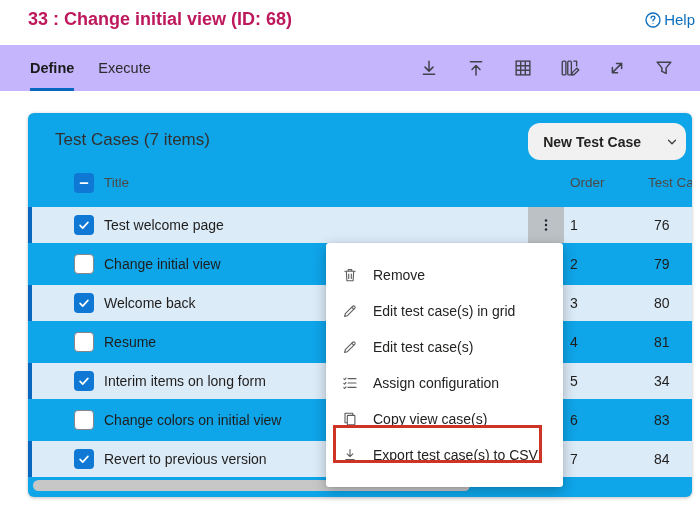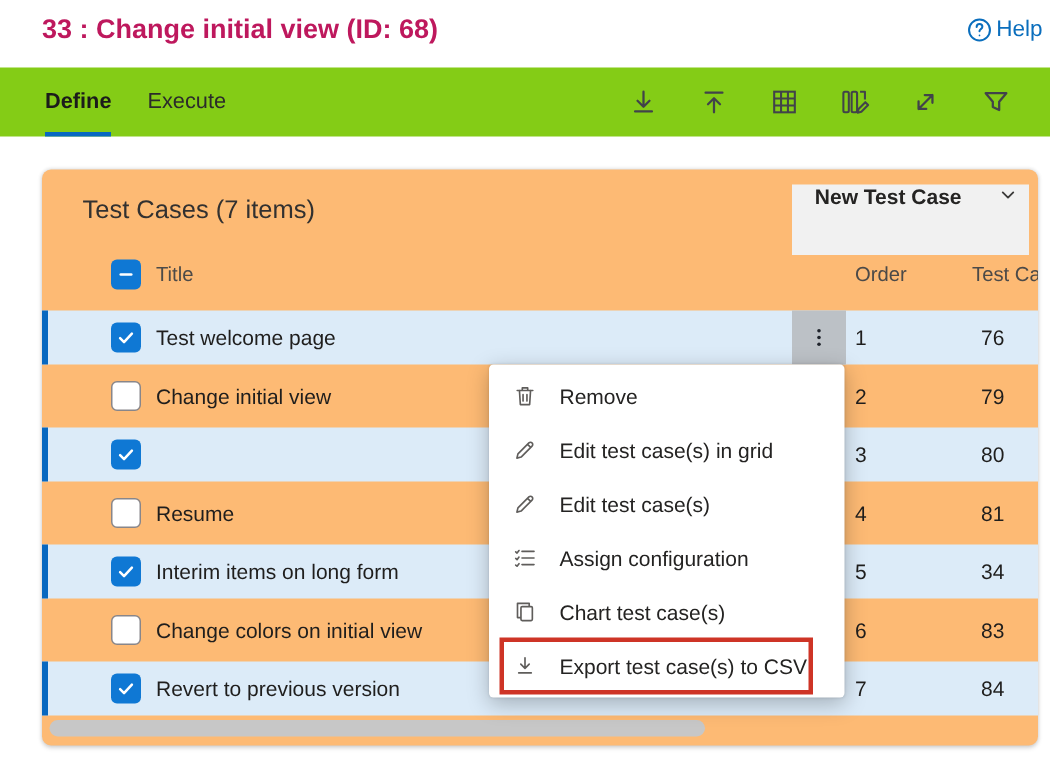--- a/index.html
+++ b/index.html
@@ -7,39 +7,39 @@
     font-family:"Liberation Sans", sans-serif; color:#242424; }
   .abs { position:absolute; }
 
   
   #page-title { left:28px; top:9px; font-size:18px; font-weight:700; color:#be185d; }
   #help-link { right:5px; top:11px; display:flex; align-items:flex-start; gap:2px;
     color:#0a6ebd; font-size:15px; cursor:pointer; }
   #help-link svg { display:block; }
 
   
-  #tabstrip { left:0; top:45px; width:700px; height:46px; background:#84cc16;text-decoration:underline; }
+  #tabstrip { left:0; top:45px; width:700px; height:46px; background:#c4b5fd;text-decoration:underline; }
   .tabs { position:absolute; left:30px; top:0; height:46px; display:flex; gap:24px; }
   .tab { position:relative; height:46px; line-height:46px; font-size:14.5px;
     color:#2b2b2b; cursor:pointer; }
   .tab.selected { font-weight:700; color:#1b1b1b; }
   .tab.selected::after { content:""; position:absolute; left:0; right:0; bottom:0;
     height:3px; background:#0868c0; }
   #cmdbar { position:absolute; right:26px; top:0; height:46px; display:flex;
     gap:26px; align-items:center; color:#41434a; }
   .cmd-icon { width:21px; height:21px; cursor:pointer; display:flex;
     align-items:center; justify-content:center; }
   .cmd-icon svg { display:block; }
 
   
-  #card { left:28px; top:113px; width:664px; height:384px; background:#fdba74;
+  #card { left:28px; top:113px; width:664px; height:384px; background:#0ea5e9;
     border-radius:6px; box-shadow:0 1.6px 3.6px rgba(0,0,0,.14), 0 0 3px rgba(0,0,0,.12); }
   #card-header-label { left:27px; top:17px; font-size:17px; color:#323130; }
-  #new-tc-btn { right:6px; top:10px; height:47px; display:flex; align-items:flex-start;
-    background:#f1f1f1; border-radius:0; cursor:pointer; }
+  #new-tc-btn { right:6px; top:10px; height:37px; display:flex; align-items:center;
+    background:#f1f1f1; border-radius:12px; cursor:pointer; }
   #new-tc-btn .main { padding:0 15px; display:flex; align-items:center;
     font-size:14px; font-weight:600; color:#252423; }
   #new-tc-btn .divider { width:1px; background:#d4d4d4; margin:5px 0; }
   #new-tc-btn .chev { width:29px; display:flex; align-items:center;
     justify-content:center; color:#3b3a39; }
 
   
   .hdr-row { left:0; top:52px; width:664px; height:36px; }
   .rows { left:0; top:94px; width:664px; }
   .row { position:relative; width:664px; height:36px; margin-bottom:3px; }
@@ -69,21 +69,21 @@
     color:#1f232b; cursor:pointer; }
 
   
   #hscroll { left:5px; top:367px; width:654px; height:11px; }
   #hscroll .thumb { position:absolute; left:0; top:0; width:437px; height:11px;
     border-radius:6px; background:#c7c7c7; cursor:pointer; }
 
   
   #ctx-menu { left:326px; top:243px; width:237px; background:#fff; border-radius:3px;
     box-shadow:0 4px 14px rgba(0,0,0,.25), 0 0 2px rgba(0,0,0,.12);
-    padding:3px 0; z-index:20; }
+    padding:14px 0; z-index:20; }
   .menu-item { height:36px; display:flex; align-items:center; gap:15px;
     padding-left:15px; cursor:pointer; }
   .menu-item .mi-icon { width:17px; height:17px; color:#5f5d5b; display:flex;
     align-items:center; justify-content:center; }
   .menu-item .mi-label { font-size:14px; color:#242322; white-space:nowrap; }
 
   
   #export-highlight { left:333px; top:425px; width:209px; height:38px;
     border:3px solid #ce3426; z-index:30; }
 </style>
@@ -205,20 +205,21 @@
     </div>
 
     <div class="row sel">
       <span class="cell-cb cb checked">
         <span style="display:flex">
             <svg width="14" height="14" viewBox="0 0 16 16" fill="none" stroke="#fff" stroke-width="1.9" stroke-linecap="round" stroke-linejoin="round">
               <path d="M3.5 8.5l3 3L12.5 5"></path>
             </svg>
           </span>
       </span>
+      <span class="cell-title">Welcome back</span>
       <span class="cell-order">3</span>
       <span class="cell-tcid">80</span>
     </div>
 
     <div class="row">
       <span class="cell-cb cb un"></span>
       <span class="cell-title">Resume</span>
       <span class="cell-order">4</span>
       <span class="cell-tcid">81</span>
     </div>
@@ -296,21 +297,21 @@
     </span>
     <span class="mi-label">Assign configuration</span>
   </div>
   <div class="menu-item">
     <span class="mi-icon">
       <svg width="16" height="16" viewBox="0 0 16 16" fill="none" stroke="currentColor" stroke-width="1.1" stroke-linejoin="round">
         <rect x="5.3" y="4.4" width="7.6" height="9.3" rx="0.8"></rect>
         <path d="M10.8 4.4V2.2H3v9.5h2.3"></path>
       </svg>
     </span>
-    <span class="mi-label">Chart test case(s)</span>
+    <span class="mi-label">Copy view case(s)</span>
   </div>
   <div class="menu-item">
     <span class="mi-icon">
       <svg width="16" height="16" viewBox="0 0 16 16" fill="none" stroke="currentColor" stroke-width="1.1" stroke-linecap="round" stroke-linejoin="round">
         <path d="M8 2.5v7M5.2 6.8L8 9.6l2.8-2.8M3.8 12.6h8.4"></path>
       </svg>
     </span>
     <span class="mi-label">Export test case(s) to CSV</span>
   </div>
 </div>

